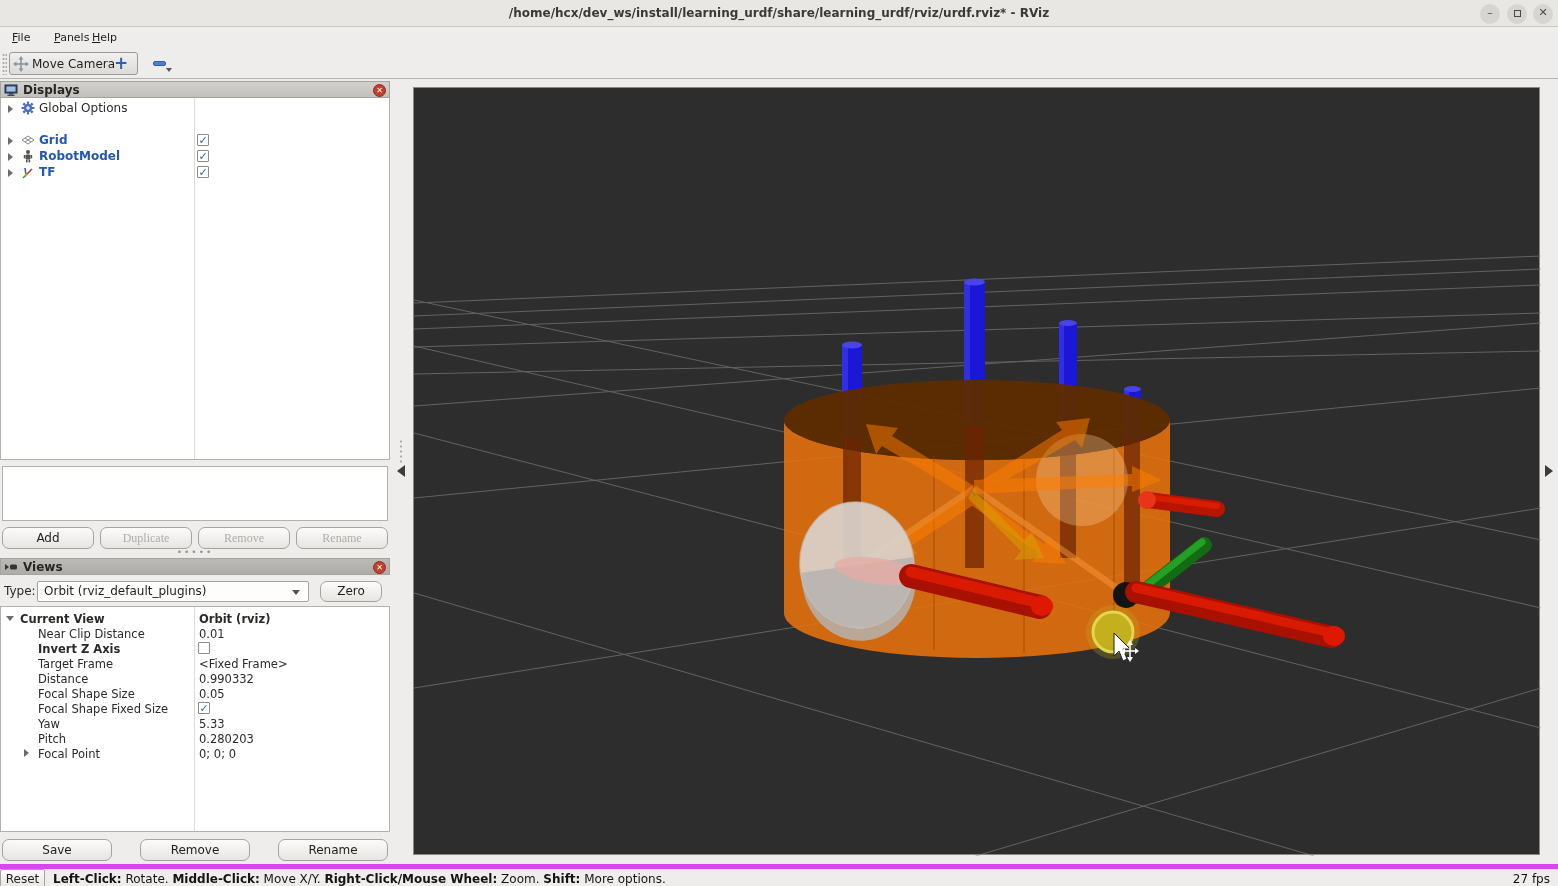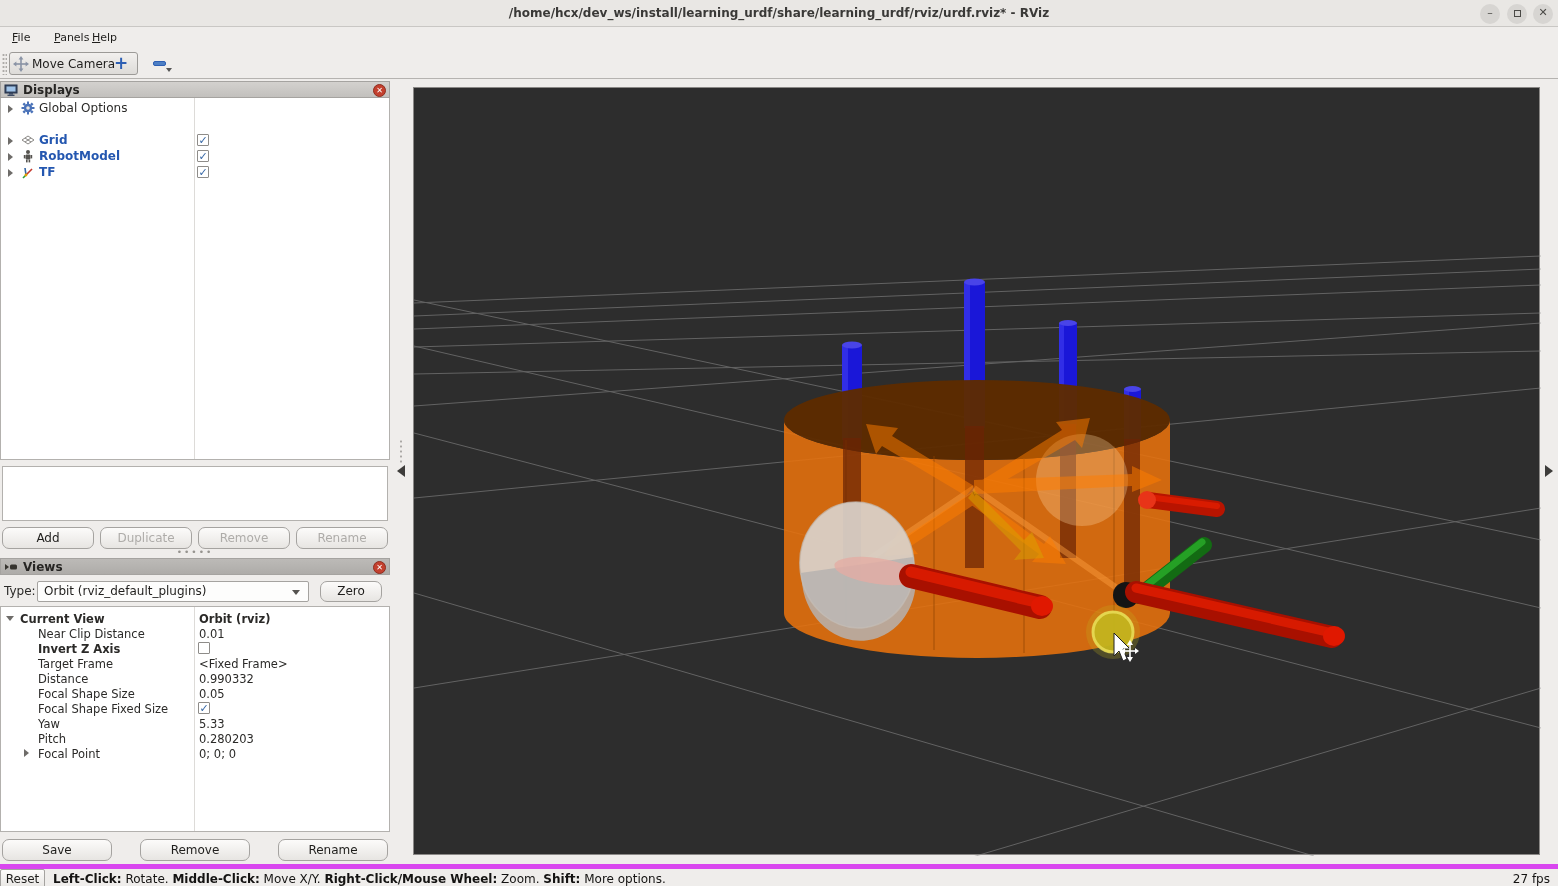--- a/index.html
+++ b/index.html
@@ -51,21 +51,21 @@
   .t-exp { position:absolute; left:7px; top:5px; width:0; height:0; border-top:4px solid transparent; border-bottom:4px solid transparent; border-left:5px solid #6e6c69; }
   .t-ico { position:absolute; left:20px; top:1px; width:14px; height:14px; }
   .t-label { position:absolute; left:38px; top:1px; font-size:12px; color:#2b2a28; white-space:nowrap; }
   .t-label.blue { color:#2457b0; font-weight:bold; }
   .checkbox { position:absolute; left:196px; top:2px; width:12px; height:12px; background:#fff; border:1px solid #8e8c89; border-radius:1px; font-size:11px; line-height:11px; text-align:center; color:#3465a4; font-weight:bold; }
   .checkbox.checked::after { content:"✓"; }
 
   .desc-box { position:absolute; left:2px; top:387px; width:386px; height:55px; background:#fff; border:1px solid #b3b1ae; }
 
   .btn { border:1px solid #a5a3a0; border-radius:7px; background:linear-gradient(#fcfbfa,#e7e5e2); font-size:12px; color:#1f1e1c; text-align:center; font-family:inherit; }
-  .btn.disabled { color:#aeaca9; }
+  .btn.disabled { color:#aeaca9;font-family:Liberation Serif, serif; }
   .btn-row { position:absolute; left:2px; width:386px; height:22px; display:flex; gap:6px; }
   .btn-row .btn { flex:1; line-height:20px; }
   .row-display-btns { top:448px; }
   .row-view-btns { top:760px;gap:28px; }
 
   .splitter-dots { position:absolute; left:0; top:468px; width:390px; text-align:center; color:#96948f; font-size:9px; letter-spacing:2px; }
 
   .type-row { position:absolute; left:0; top:500px; width:390px; height:25px; }
   .type-label { position:absolute; left:4px; top:5px; font-size:12px; }
   .combo { position:absolute; left:37px; top:2px; width:272px; height:21px; background:#fdfdfc; border:1px solid #a5a3a0; border-radius:2px; font-size:12px; line-height:19px; padding-left:6px; color:#1f1e1c; }

